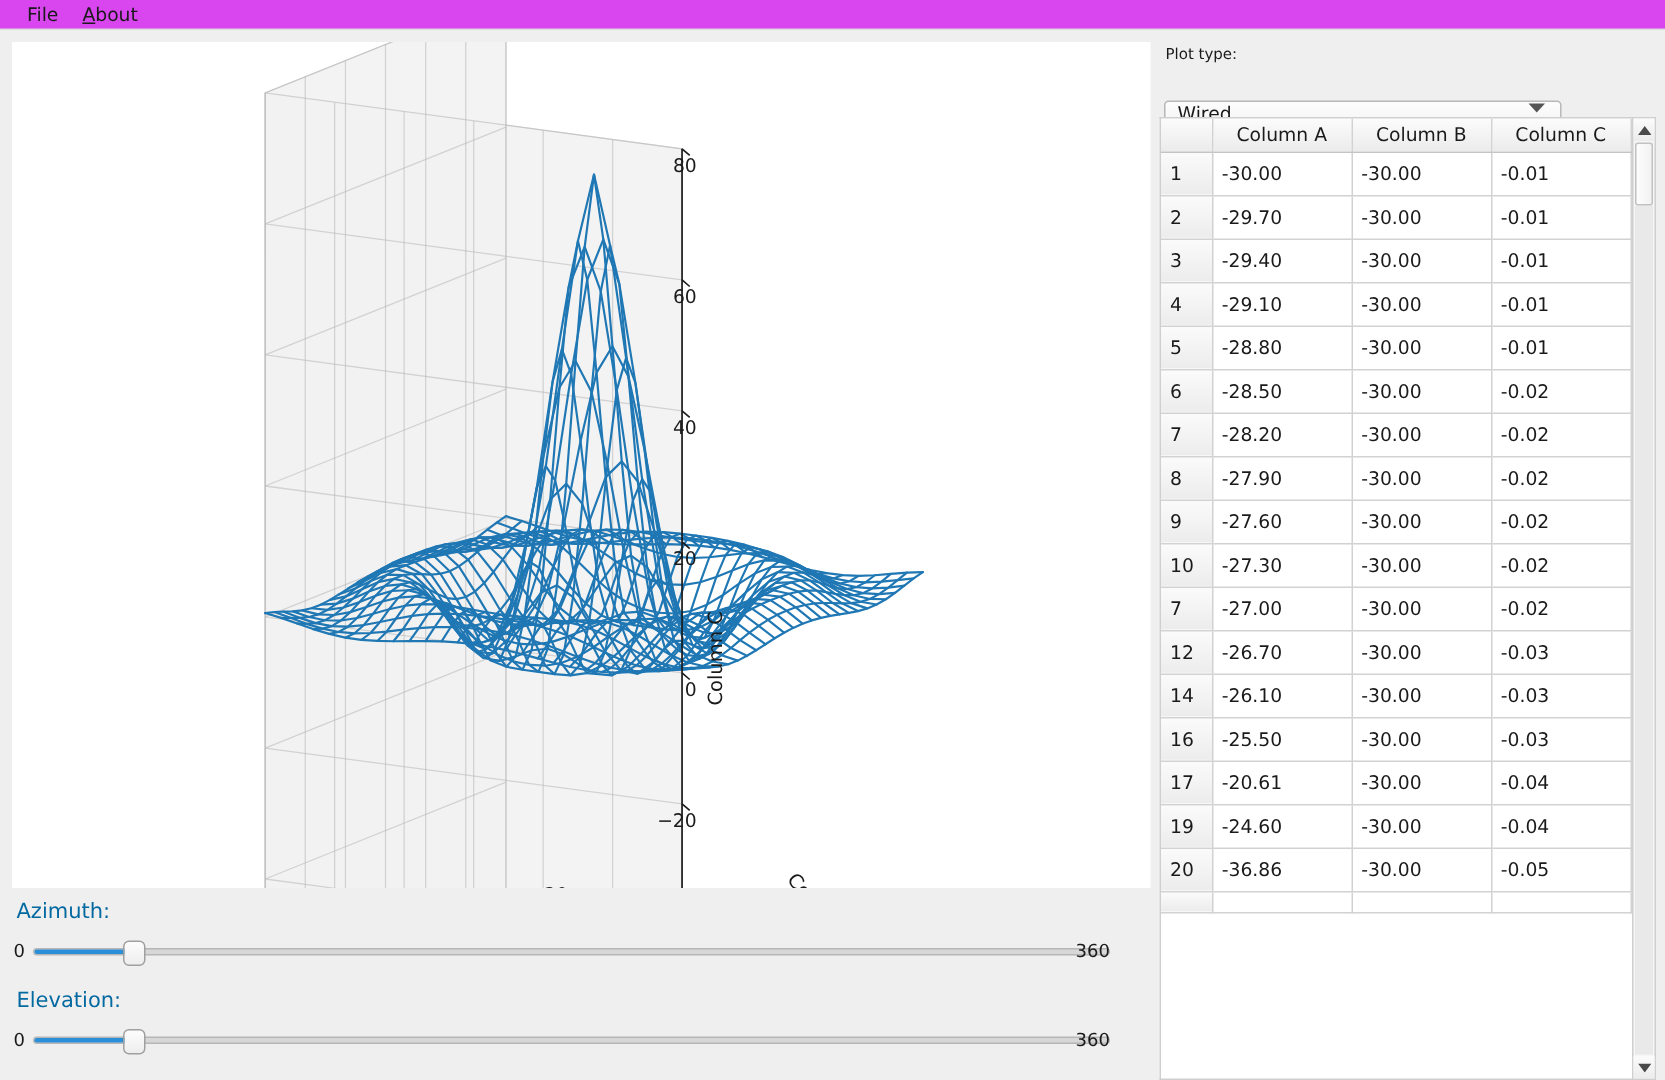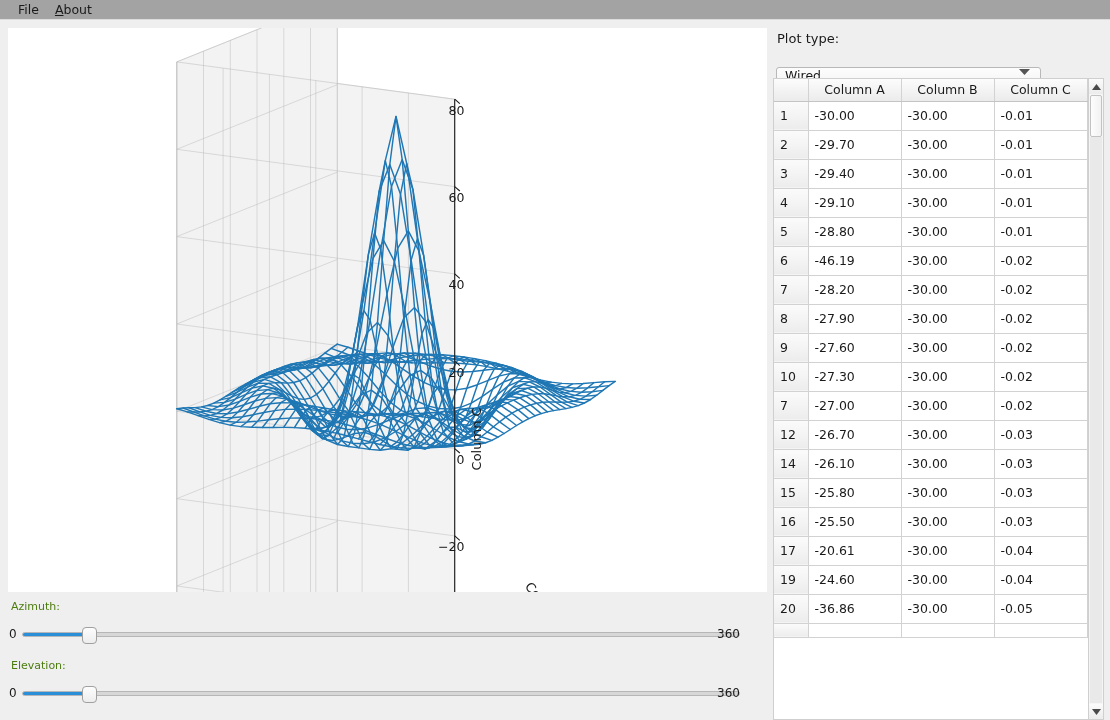--- a/index.html
+++ b/index.html
@@ -17,21 +17,21 @@
     width: 1110px;
     height: 720px;
     background: #efefef;
   }
 
   
   #menubar {
     position: absolute;
     left: 0; top: 0;
     width: 1110px; height: 20px;
-    background: #a3a3a3;
+    background: #d946ef;
     border-bottom: 1px solid #dcdcdc;
     display: flex;
     align-items: center;
     padding-left: 10px;
     box-sizing: border-box;
   }
   .menu-item {
     padding: 2px 8px;
     font-size: 12.5px;
     color: #1a1a1a;
@@ -53,22 +53,22 @@
   
   #controls {
     position: absolute;
     left: 0; top: 596px;
     width: 768px; height: 124px;
     background: #efefef;
   }
   .slider-label {
     position: absolute;
     left: 11px;
-    font-size: 11px;
-    color: #4d7c0f;
+    font-size: 14px;
+    color: #0369a1;
   }
   .slider-row {
     position: absolute;
     left: 0;
     width: 768px; height: 20px;
   }
   .slider-min, .slider-max {
     position: absolute;
     top: 3px;
     font-size: 12px;
@@ -106,21 +106,21 @@
   
   #right-panel {
     position: absolute;
     left: 768px; top: 20px;
     width: 342px; height: 700px;
     background: #efefef;
   }
   #plot-type-label {
     position: absolute;
     left: 9px; top: 11px;
-    font-size: 13px;
+    font-size: 10px;
     color: #1a1a1a;
   }
   #plot-type-combo {
     position: absolute;
     left: 8px; top: 30px;
     width: 265px; height: 24px;
     background: linear-gradient(#fdfdfd, #f0f0f0);
     border: 1px solid #b8b8b8;
     border-radius: 3px;
     box-sizing: border-box;
@@ -502,21 +502,21 @@
                 <td class="cell">-0.01</td>
               </tr>
               <tr>
                 <td class="row-head">5</td>
                 <td class="cell">-28.80</td>
                 <td class="cell">-30.00</td>
                 <td class="cell">-0.01</td>
               </tr>
               <tr>
                 <td class="row-head">6</td>
-                <td class="cell">-46.19</td>
+                <td class="cell">-28.50</td>
                 <td class="cell">-30.00</td>
                 <td class="cell">-0.02</td>
               </tr>
               <tr>
                 <td class="row-head">7</td>
                 <td class="cell">-28.20</td>
                 <td class="cell">-30.00</td>
                 <td class="cell">-0.02</td>
               </tr>
               <tr>
@@ -545,26 +545,20 @@
               </tr>
               <tr>
                 <td class="row-head">12</td>
                 <td class="cell">-26.70</td>
                 <td class="cell">-30.00</td>
                 <td class="cell">-0.03</td>
               </tr>
               <tr>
                 <td class="row-head">14</td>
                 <td class="cell">-26.10</td>
-                <td class="cell">-30.00</td>
-                <td class="cell">-0.03</td>
-              </tr>
-              <tr>
-                <td class="row-head">15</td>
-                <td class="cell">-25.80</td>
                 <td class="cell">-30.00</td>
                 <td class="cell">-0.03</td>
               </tr>
               <tr>
                 <td class="row-head">16</td>
                 <td class="cell">-25.50</td>
                 <td class="cell">-30.00</td>
                 <td class="cell">-0.03</td>
               </tr>
               <tr>

